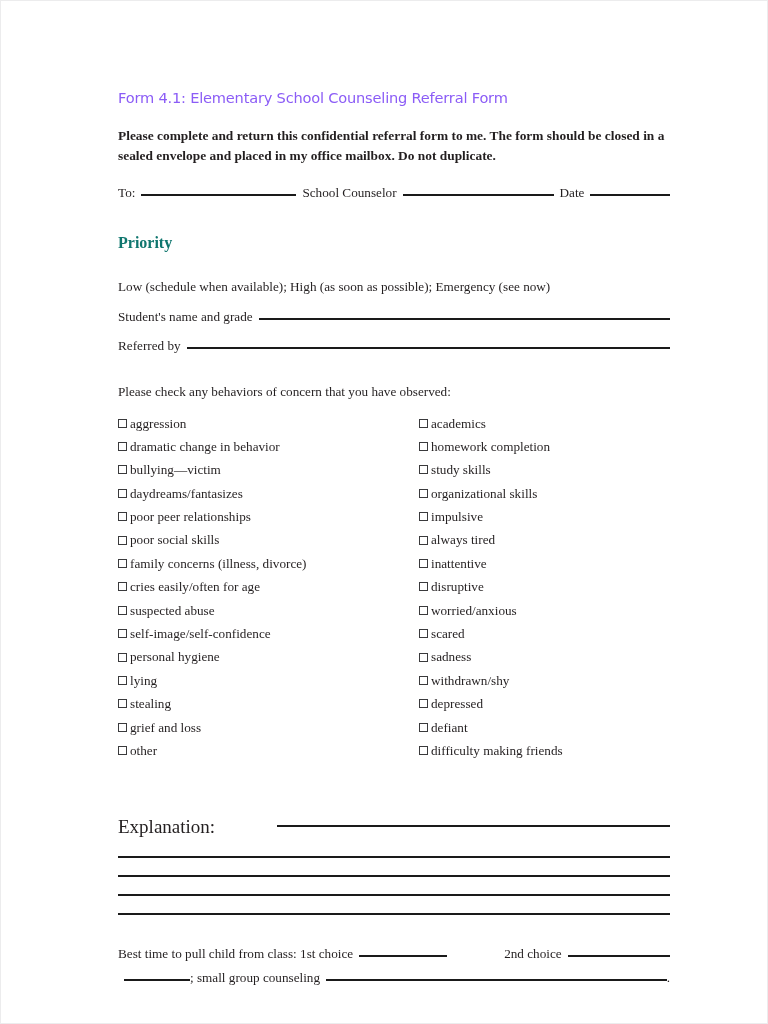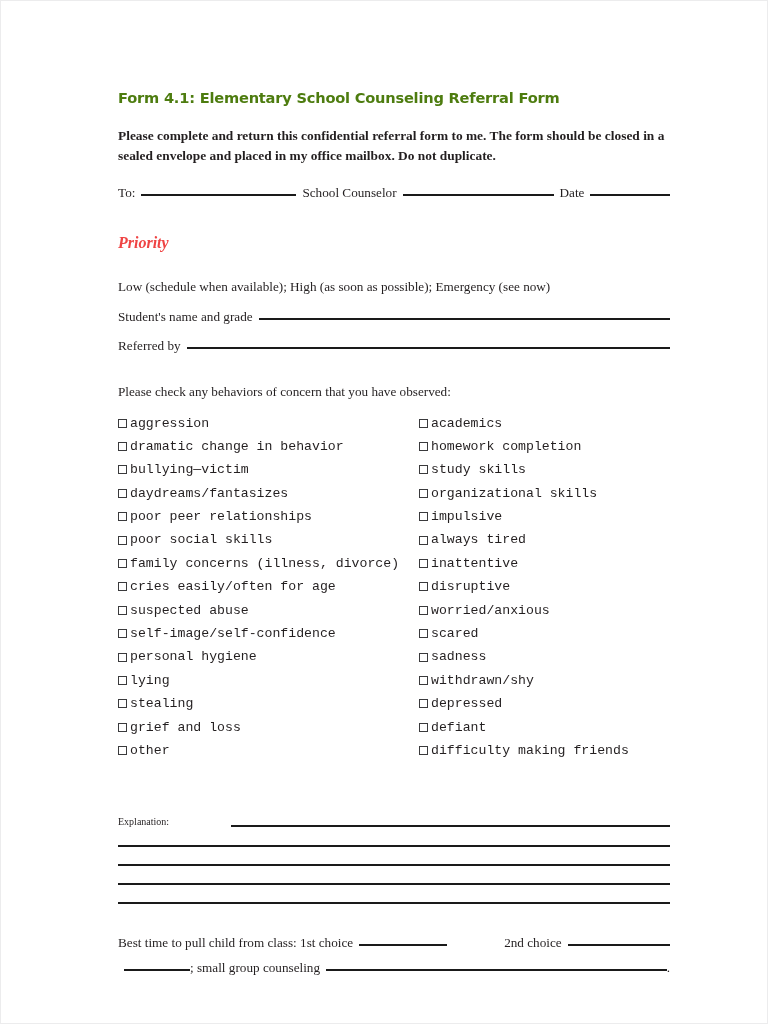--- a/index.html
+++ b/index.html
@@ -28,36 +28,35 @@
   #content {
     position: absolute;
     left: 117px;
     top: 88px;
     width: 552px;
   }
 
   
   .form-title {
     font-family: "DejaVu Sans", sans-serif;
-    font-weight: bold;
+    font-weight: normal;
     font-size: 14.6px;
     letter-spacing: -0.2px;
-    color: #4d7c0f;
+    color: #8b5cf6;
     margin: 0;
     line-height: 1.2;
   }
 
   .section-title {
     font-family: "Liberation Serif", serif;
     font-weight: bold;
     font-size: 16px;
-    color: #ef4444;
-    margin: 0;
-    line-height: 1.2;
-    font-style: italic;
+    color: #0f766e;
+    margin: 0;
+    line-height: 1.2;
   }
 
   
   .intro {
     font-size: 13.4px;
     line-height: 1.55;
     margin: 0;
     width: 548px;
     font-weight: bold;
   }
@@ -98,21 +97,20 @@
   .sp-priority-low{ height: 27px; }
   .sp-low-student { height: 14px; }
   .sp-student-ref { height: 13px; }
   .sp-ref-check   { height: 30px; }
   .sp-check-list  { height: 12px; }
 
   
   .checklist {
     position: relative;
     width: 552px;
-    font-family: Liberation Mono, monospace;
   }
   .col {
     position: absolute;
     top: 0;
   }
   .col-left  { left: 0px; width: 300px; }
   .col-right { left: 301px; width: 251px; }
 
   .check-item {
     display: flex;
@@ -132,24 +130,24 @@
     box-sizing: border-box;
   }
   .check-label { display: inline-block; }
 
   
   .explanation {
     position: relative;
     width: 552px;
   }
   .expl-first {
-    font-size: 10px;
+    font-size: 19px;
     line-height: 1.2;
     display: flex;
-    align-items: flex-end;
+    align-items: center;
     white-space: nowrap;
     gap: 28px;
   }
   .blank-line {
     border-bottom: 2.1px solid #1a1a1a;
     height: 0;
     width: 552px;
   }
   .blank-line-wrap { height: 19px; }
 

